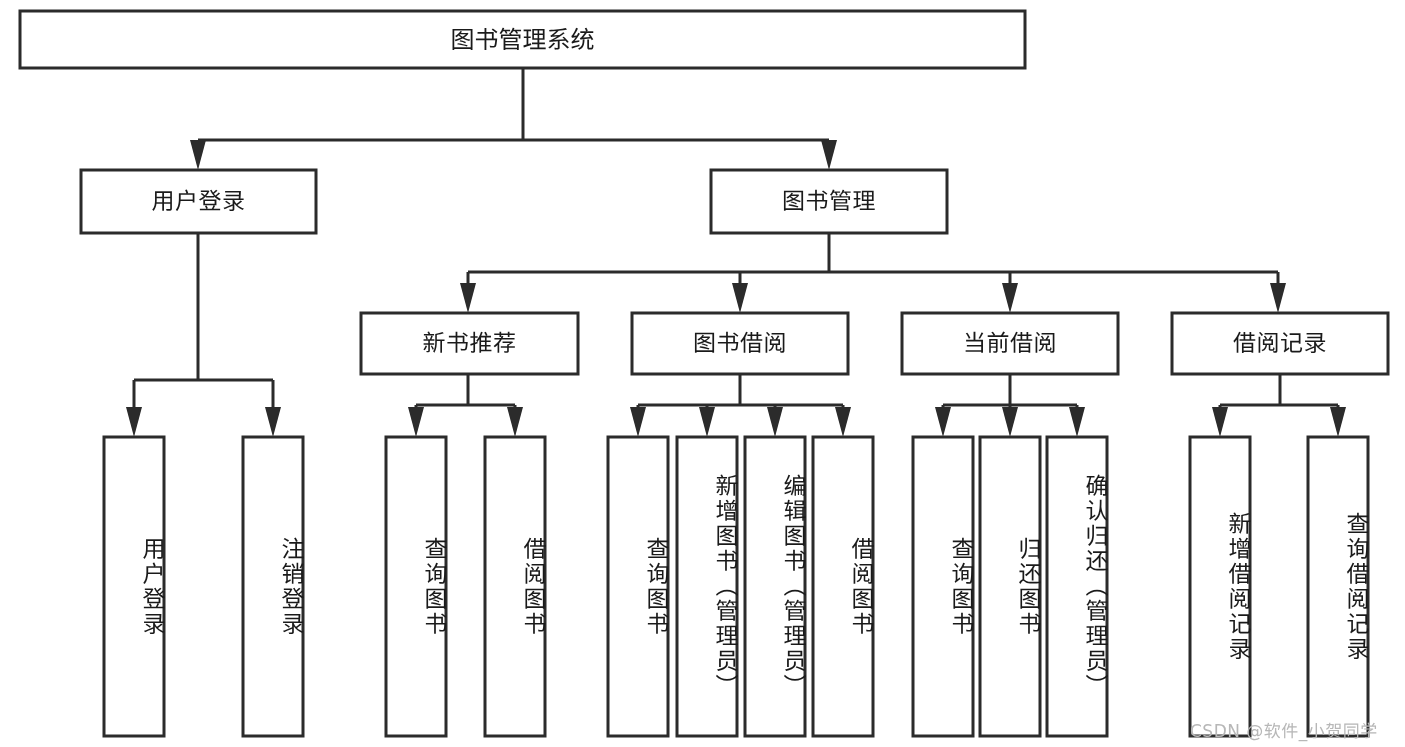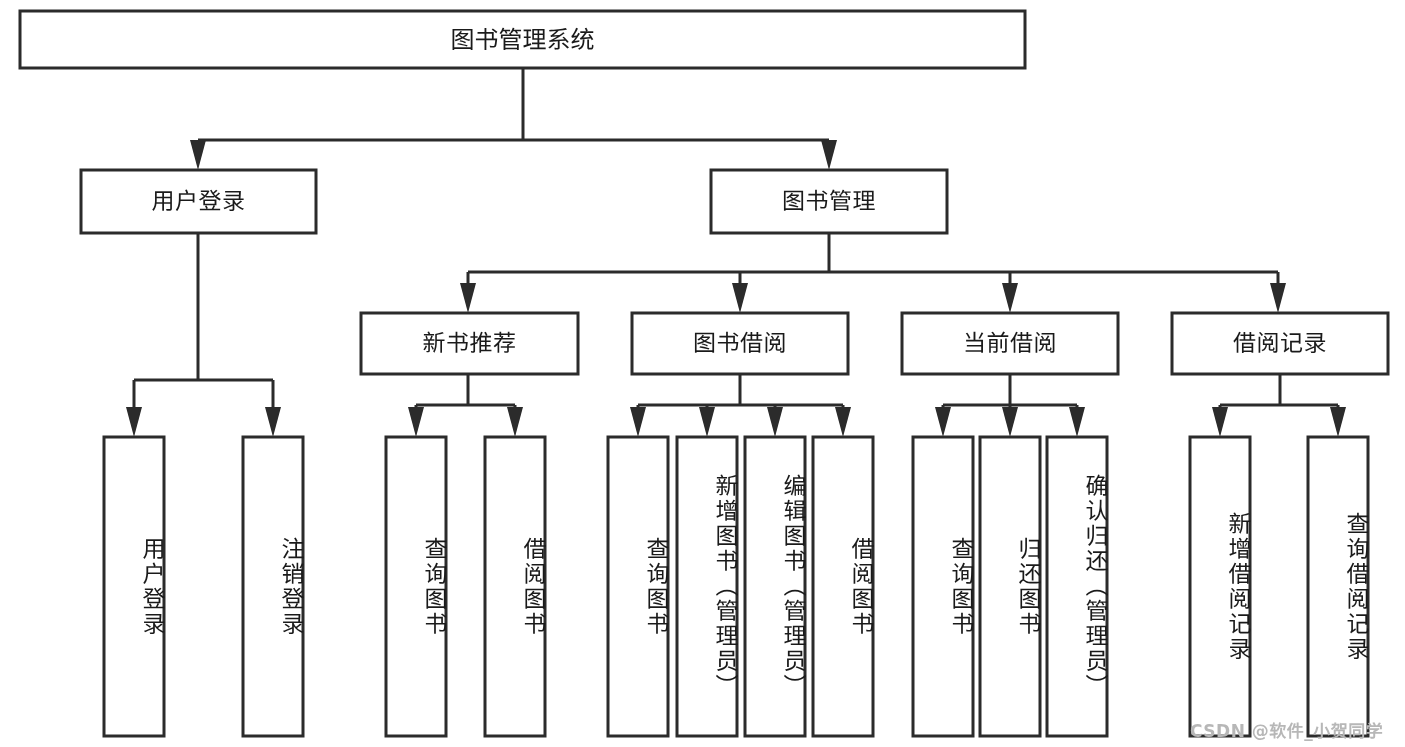--- a/index.html
+++ b/index.html
@@ -33,21 +33,20 @@
     white-space:nowrap;
     pointer-events:none;
     letter-spacing:2px;
   }
   .watermark{
     position:absolute;
     font-size:17px;
     color:#b7b7b7;
     white-space:nowrap;
     letter-spacing:0.5px;
-    font-weight:bold;
   }
 </style>
 </head>
 <body>
 
 <div id="diagram-root">
   <svg id="diagram-svg" viewBox="0 0 1405 747">
     <g id="connectors-layer">
         <g>
           <line x1="523" y1="68" x2="523" y2="140" class="connector"></line>

